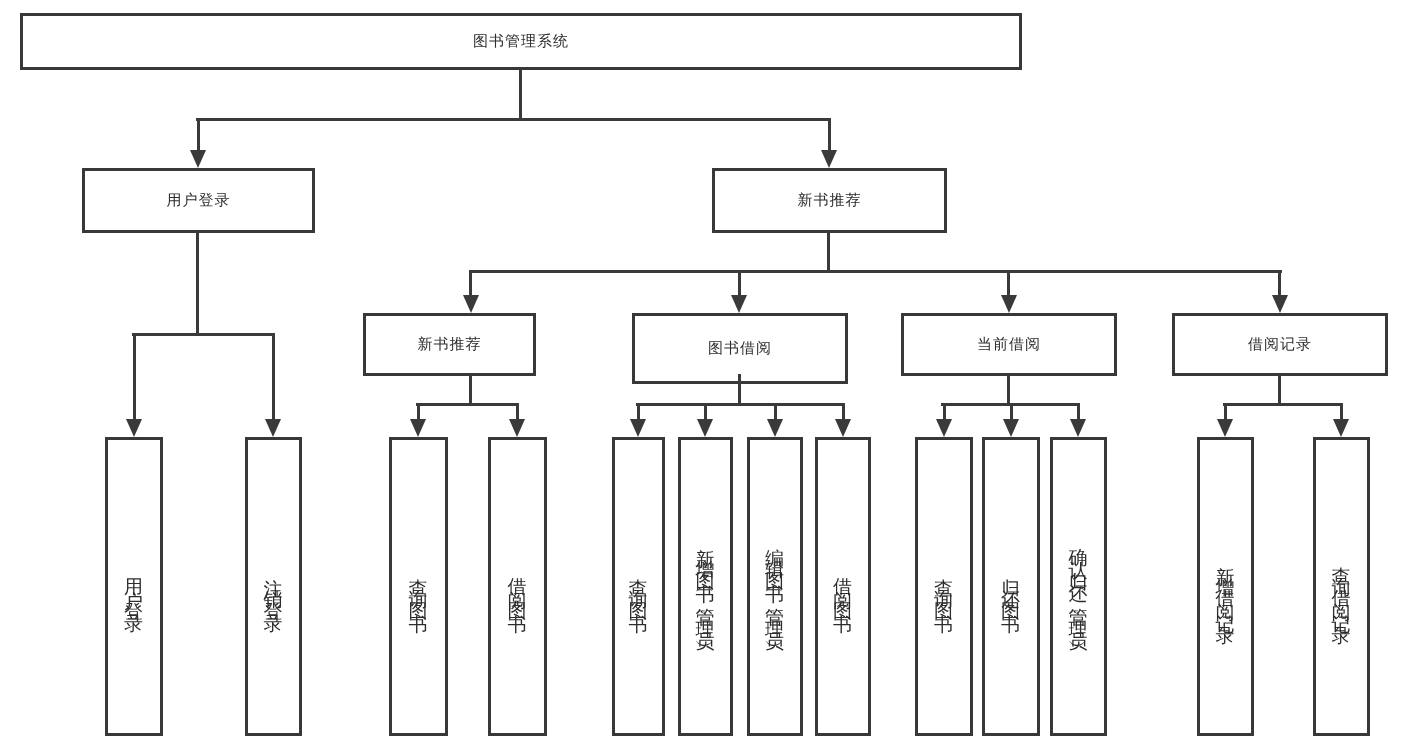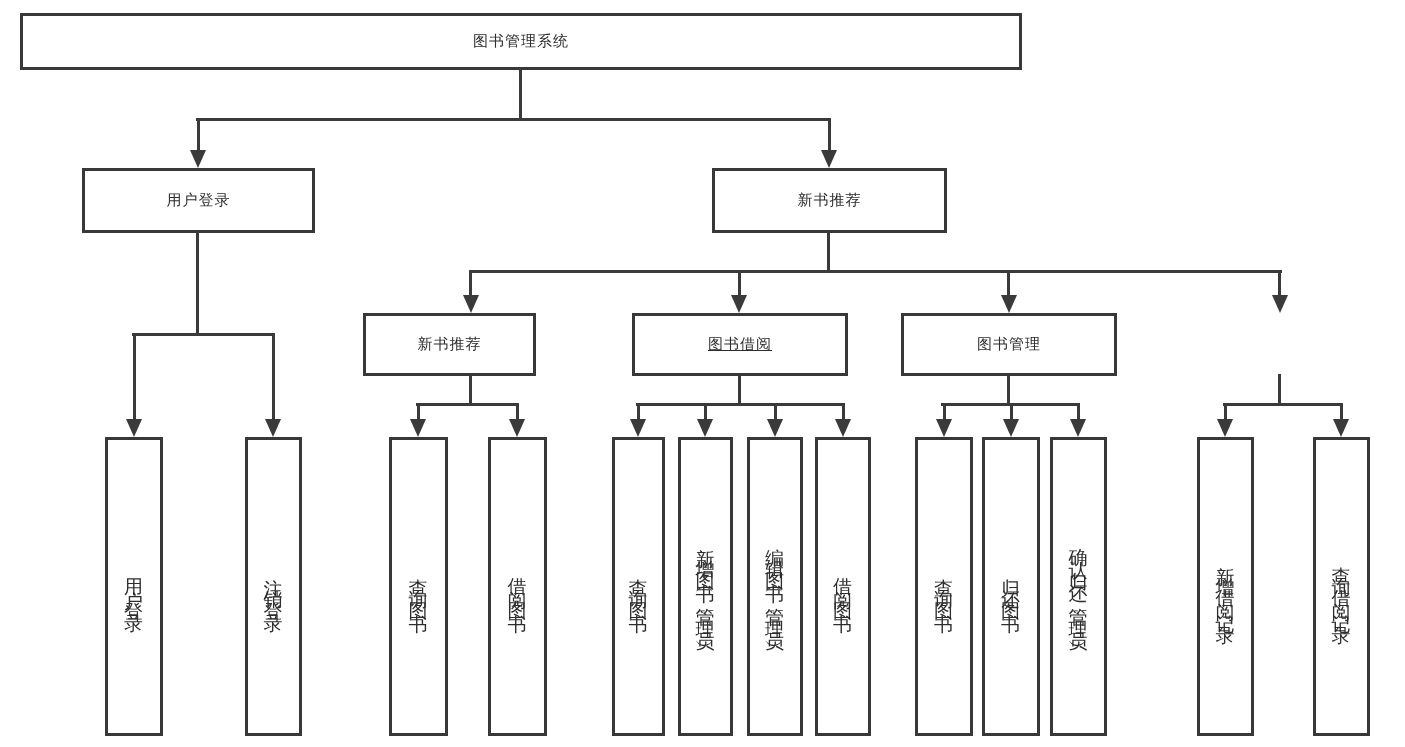--- a/index.html
+++ b/index.html
@@ -55,22 +55,23 @@
 <body>
 
 <div class="stage">
 
   <div class="box hbox" style="left:20px; top:13px; width:1002px; height:57px;">图书管理系统</div>
 
   <div class="box hbox" style="left:82px; top:168px; width:233px; height:65px;">用户登录</div>
   <div class="box hbox" style="left:712px; top:168px; width:235px; height:65px;">新书推荐</div>
 
   <div class="box hbox" style="left:363px; top:313px; width:173px; height:63px;">新书推荐</div>
-  <div class="box hbox" style="left:632px; top:313px; width:216px; height:63px;text-decoration:underline;">图书借阅</div>
-  <div class="box hbox" style="left:901px; top:313px; width:216px; height:63px;">图书管理</div>
+  <div class="box hbox" style="left:632px; top:313px; width:216px; height:71px;">图书借阅</div>
+  <div class="box hbox" style="left:901px; top:313px; width:216px; height:63px;">当前借阅</div>
+  <div class="box hbox" style="left:1172px; top:313px; width:216px; height:63px;">借阅记录</div>
 
   <div class="box vbox" style="left:105px; top:437px; width:58px; height:299px;">
     <span class="vtext">用户登录</span>
   </div>
   <div class="box vbox" style="left:245px; top:437px; width:57px; height:299px;">
     <span class="vtext">注销登录</span>
   </div>
 
   <div class="box vbox" style="left:389px; top:437px; width:59px; height:299px;">
     <span class="vtext">查询图书</span>

